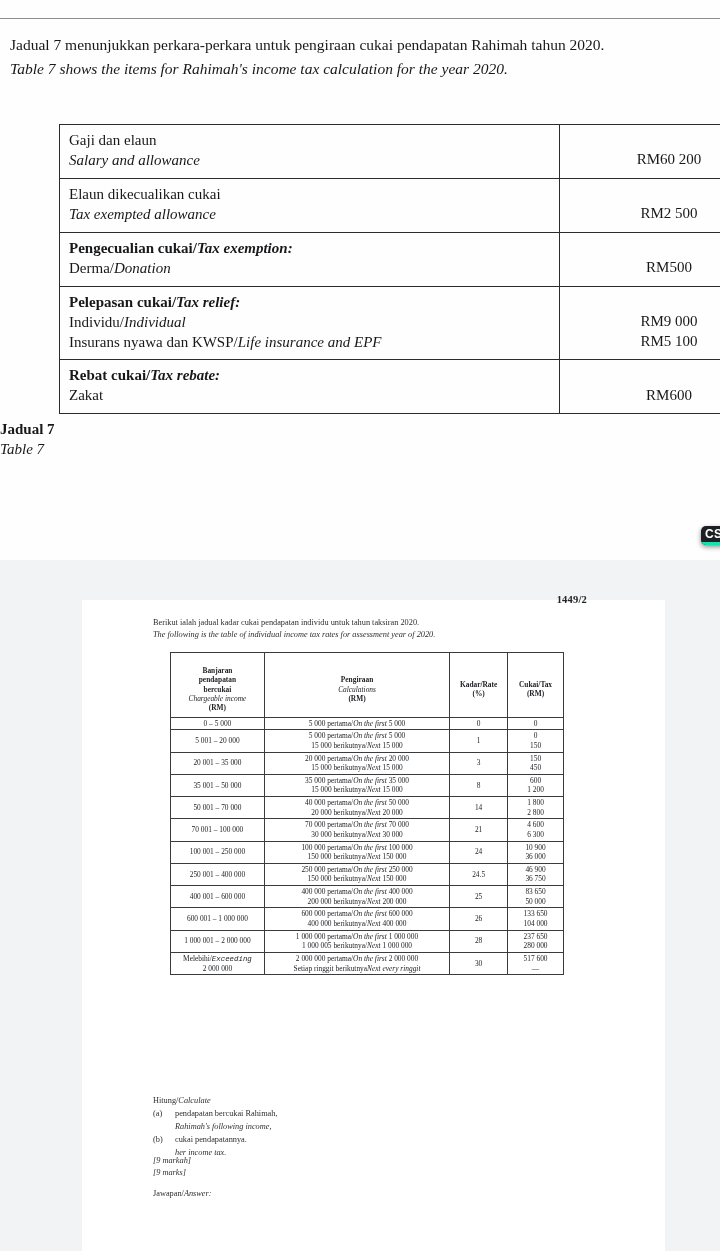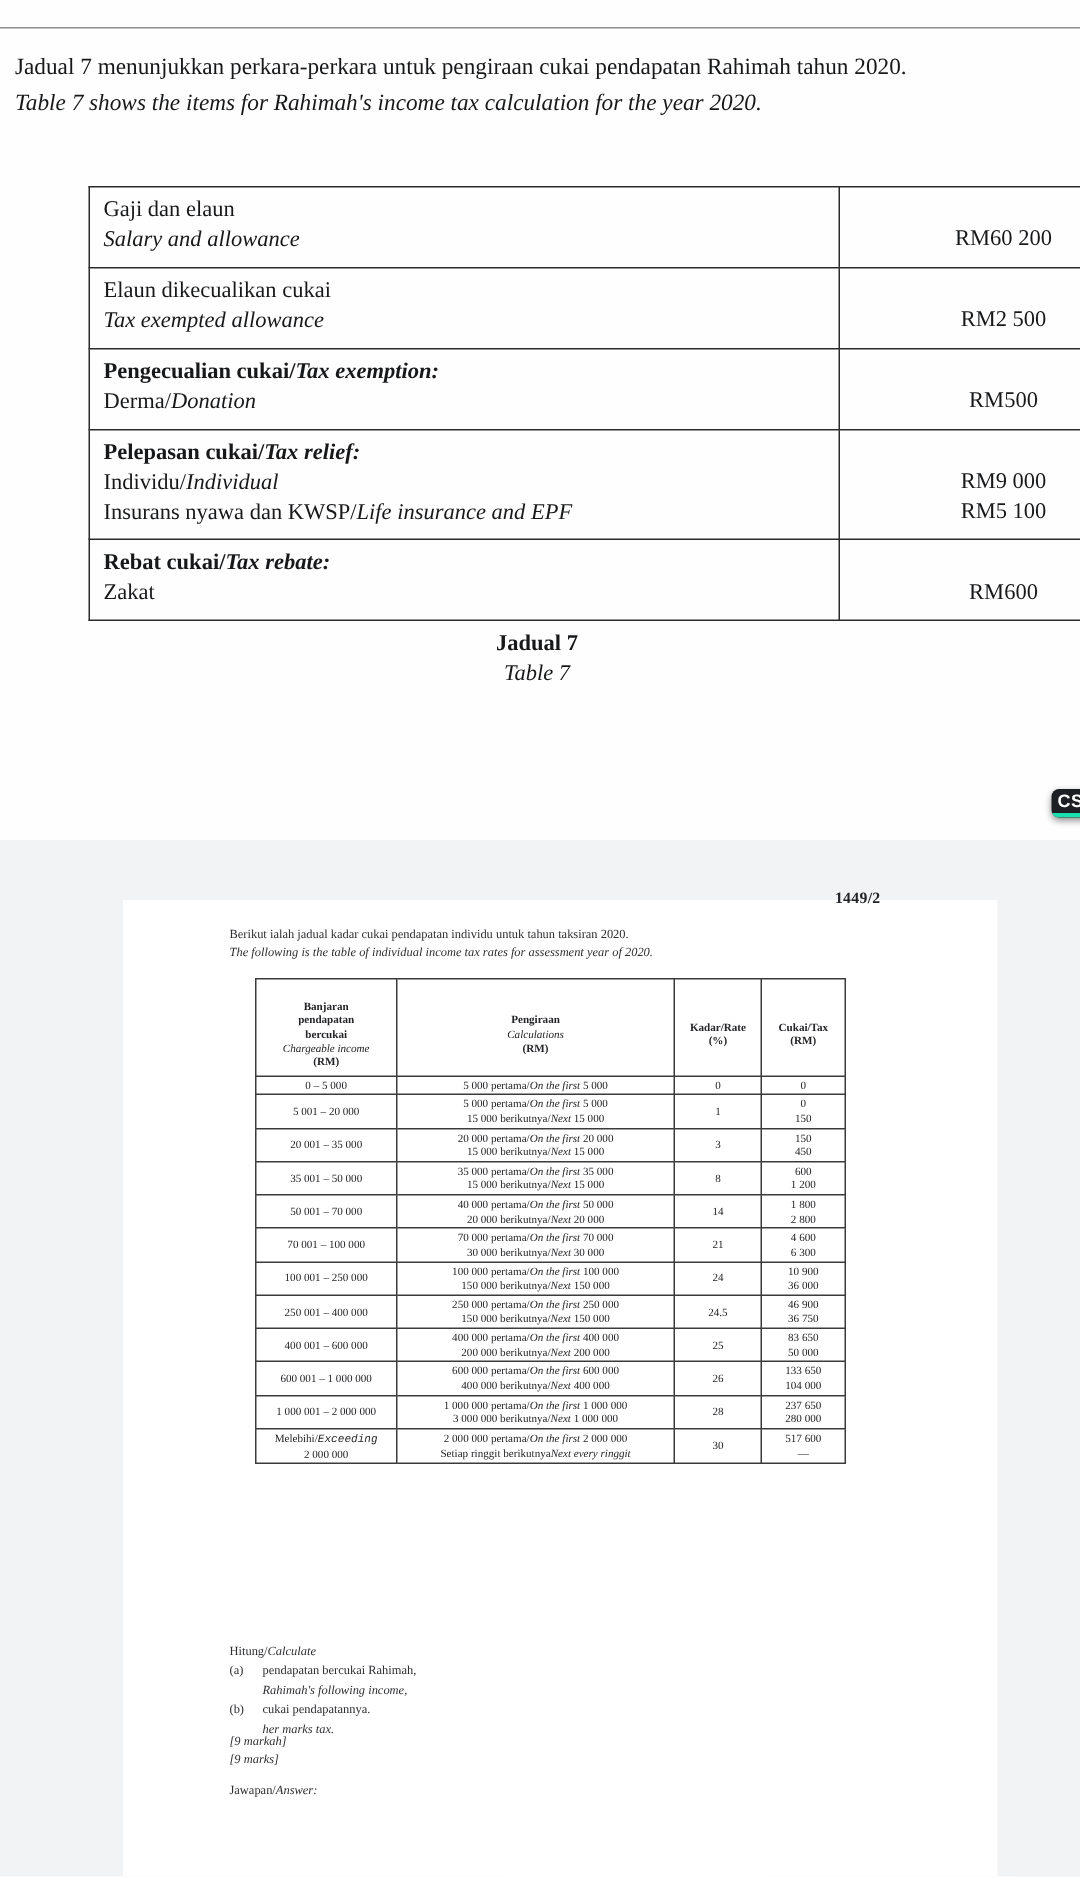--- a/index.html
+++ b/index.html
@@ -63,21 +63,21 @@
     vertical-align: bottom;
     padding-bottom: 8px;
   }
   #items-table .it { font-style: italic; text-align: center; }
   #items-table .bd { font-weight: bold; }
   #items-table .amt-line { display: block; line-height: 1.30; }
 
   #tbl7-cap {
     position: absolute;
     left: 0; top: 419px; width: 716px;
-    text-align: center;
+    text-align: left;
     font-size: 15px;
     line-height: 1.34;
     color: #17181a;
   }
   #tbl7-cap .bd { font-weight: bold; }
   #tbl7-cap .it { font-style: italic; }
 
   
   #cs-badge {
     position: absolute;
@@ -390,21 +390,21 @@
             <td class="c-band band">600 001 – 1 000 000</td>
             <td class="c-calc calc"><span>600 000 pertama/</span><span class="it">On the first</span><span> 600 000</span><br><span>400 000 berikutnya/</span><span class="it">Next</span><span> 400 000</span></td>
             <td class="c-rate">26</td>
             <td class="c-tax tax">
               <span class="ln">133 650</span>
               <span class="ln">104 000</span>
             </td>
           </tr>
           <tr>
             <td class="c-band band">1 000 001 – 2 000 000</td>
-            <td class="c-calc calc"><span>1 000 000 pertama/</span><span class="it">On the first</span><span> 1 000 000</span><br><span>3 000 000 berikutnya/</span><span class="it">Next</span><span> 1 000 000</span></td>
+            <td class="c-calc calc"><span>1 000 000 pertama/</span><span class="it">On the first</span><span> 1 000 000</span><br><span>1 000 005 berikutnya/</span><span class="it">Next</span><span> 1 000 000</span></td>
             <td class="c-rate">28</td>
             <td class="c-tax tax">
               <span class="ln">237 650</span>
               <span class="ln">280 000</span>
             </td>
           </tr>
           <tr>
             <td class="c-band band"><span>Melebihi/</span><span class="it">Exceeding</span><br><span>2 000 000</span></td>
             <td class="c-calc calc"><span>2 000 000 pertama/</span><span class="it">On the first</span><span> 2 000 000</span><br><span>Setiap ringgit berikutnya</span><span class="it">Next every ringgit</span></td>
             <td class="c-rate">30</td>
@@ -426,21 +426,21 @@
         <span class="qtxt">
           <span>pendapatan bercukai Rahimah,</span><br>
           <span class="en">Rahimah's following income,</span>
         </span>
       </div>
 
       <div class="qrow">
         <span class="qlbl">(b)</span>
         <span class="qtxt">
           <span>cukai pendapatannya.</span><br>
-          <span class="en">her marks tax.</span>
+          <span class="en">her income tax.</span>
         </span>
       </div>
     </div>
 
     <div id="marks">
       <div>[9 markah]</div>
       <div>[9 marks]</div>
     </div>
 
     <div id="answer">

